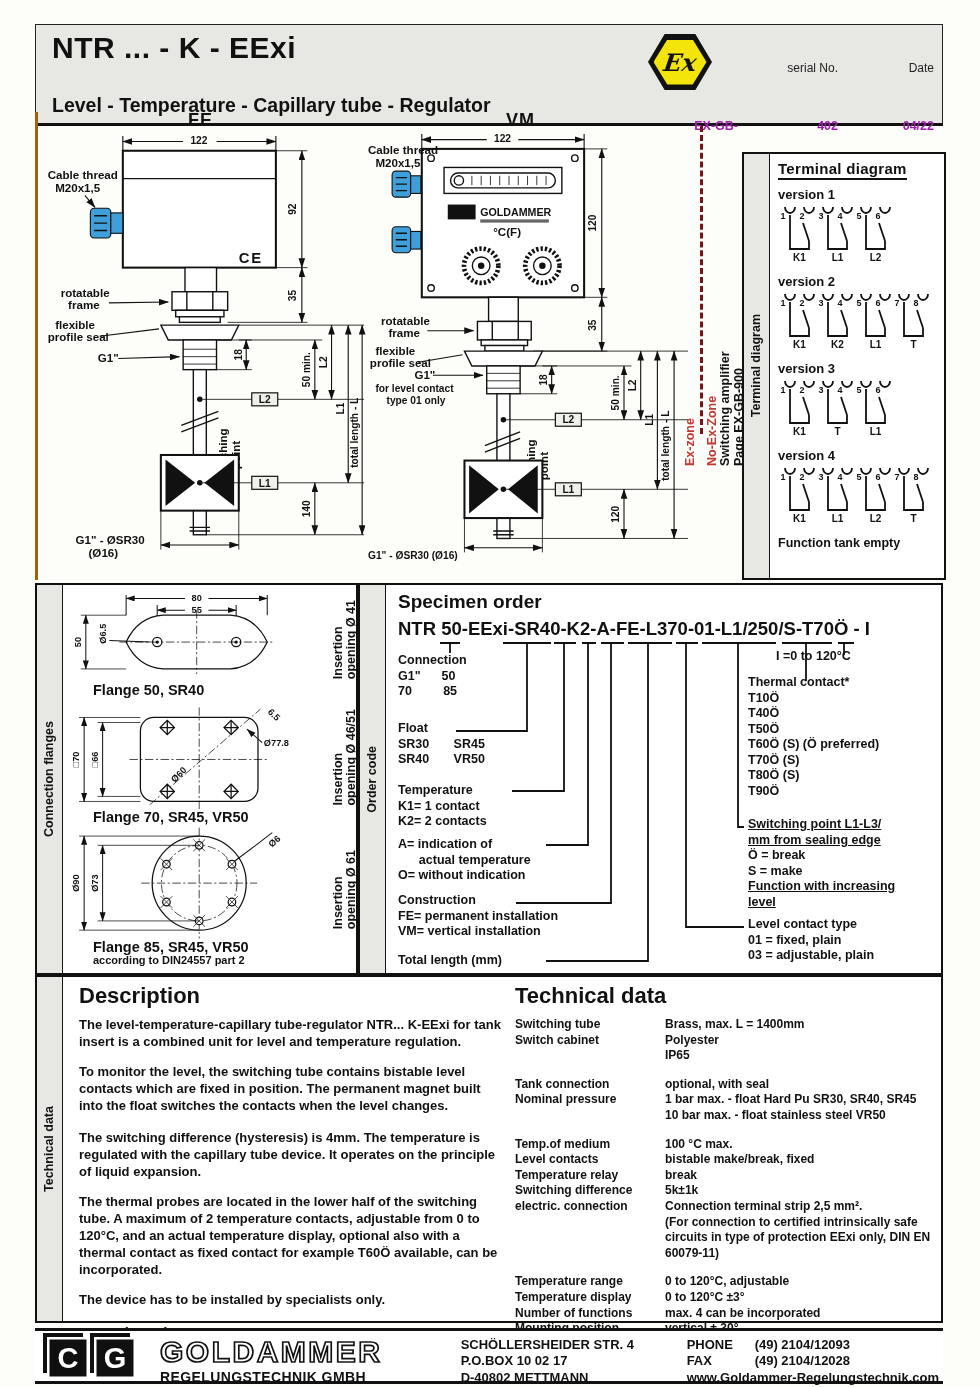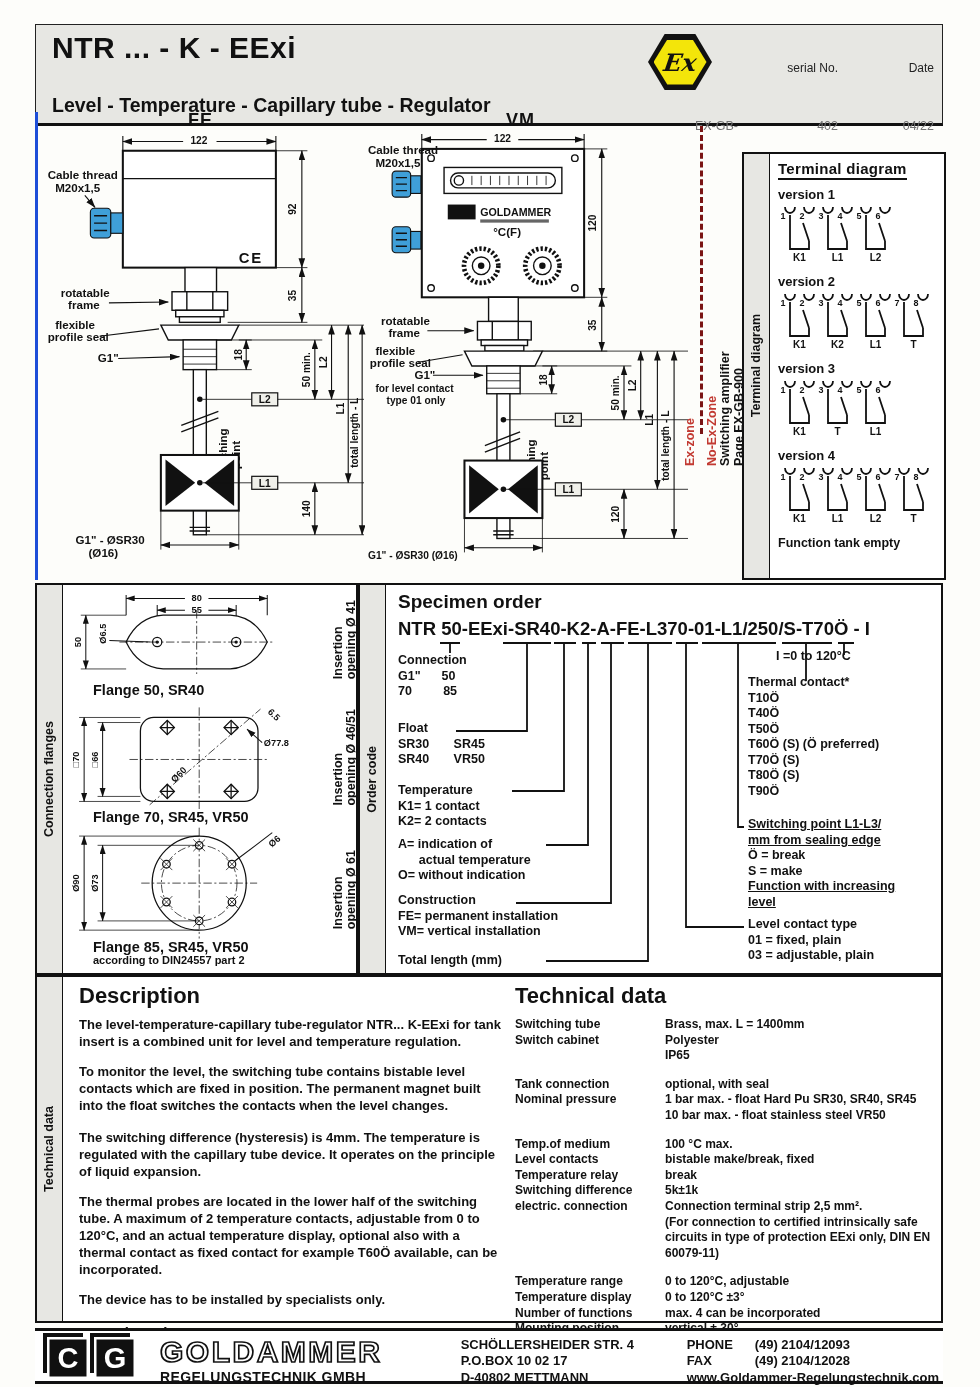--- a/index.html
+++ b/index.html
@@ -20,24 +20,24 @@
          clip-path:polygon(26% 0,74% 0,100% 50%,74% 100%,26% 100%,0 50%);
          display:grid;place-items:center;}
   .exhex-in{width:53px;height:45px;background:var(--yellow);
          clip-path:polygon(26% 0,74% 0,100% 50%,74% 100%,26% 100%,0 50%);
          display:grid;place-items:center;}
   .exhex-ex{font-family:"DejaVu Serif",serif;font-style:italic;font-weight:bold;
          font-size:24px;transform:skewX(-8deg);color:#111;}
   .serial{position:absolute;right:8px;top:36px;display:grid;
           grid-template-columns:64px 56px 52px;column-gap:8px;row-gap:3px;
           font-size:12px;text-align:right;color:#222;gap:44px;}
-  .serial .b{font-weight:normal;font-size:12.5px;color:#737373;}
+  .serial .b{font-weight:bold;font-size:12.5px;color:#a21caf;}
 
   
-  #diagrams{left:35px;top:112px;width:908px;height:468px;border-left:3px solid #1d4ed8;}
+  #diagrams{left:35px;top:112px;width:908px;height:468px;border-left:3px solid #a16207;}
   .dtitle{position:absolute;top:-2px;font-weight:bold;font-size:18px;letter-spacing:1px;}
   svg{overflow:visible;display:block;}
   svg text{font-family:"Liberation Sans",sans-serif;font-weight:bold;fill:#111;}
   .dim{font-size:11px;} .lbl{font-size:12.5px;} .sm{font-size:11px;}
   .ln{stroke:#111;stroke-width:1.5;fill:none;}
   .thk{stroke-width:2.2;}
   .dl{stroke:#111;stroke-width:1.2;fill:none;}
   .ref{stroke:#111;stroke-width:.9;fill:none;}
   .blue{fill:var(--blue);stroke:#111;stroke-width:1.2;}
   .blk{fill:#111;stroke:none;}

